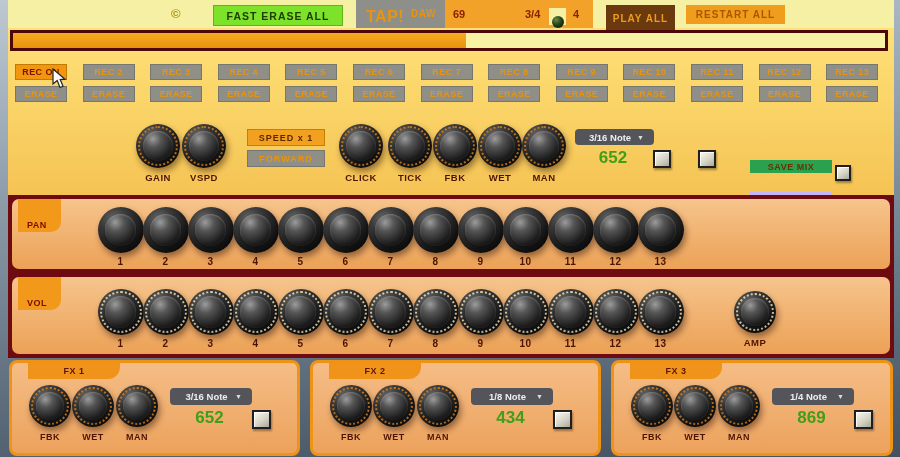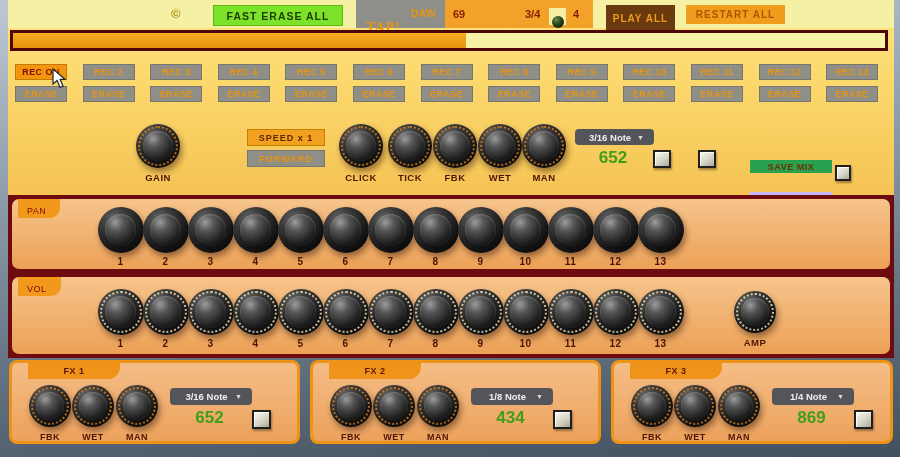--- a/index.html
+++ b/index.html
@@ -11,21 +11,21 @@
   .abs{position:absolute;}
   
   .main-yellow{position:absolute;left:8px;top:0;width:886px;height:195px;
     background:linear-gradient(180deg,#fde47e 0%,#fbd76b 45%,#f5c354 100%);}
   .topbar{position:absolute;left:8px;top:0;width:886px;height:28px;background:#f5f0a3;}
   .copyright{position:absolute;left:163px;top:6px;font-size:13px;font-weight:bold;color:#a8920f;}
   .btn{display:flex;align-items:center;justify-content:center;font-weight:bold;letter-spacing:1px;cursor:default;}
   .fast-erase{position:absolute;left:205px;top:5px;width:128px;height:19px;background:#7de32a;
     color:#223c00;font-size:10.5px;border:1px solid #62b512;}
   .graybox{position:absolute;left:348px;top:0;width:89px;height:28px;background:#8f8f89;}
-  .graybox .tap{position:absolute;left:10px;top:20px;font-size:14px;font-weight:bold;color:#e8940e;letter-spacing:.5px;font-family:Liberation Serif, serif;}
+  .graybox .tap{position:absolute;left:10px;top:8px;font-size:16px;font-weight:bold;color:#e8940e;letter-spacing:.5px;}
   .graybox .daw{position:absolute;left:55px;top:8px;font-size:10px;font-weight:bold;color:#e8940e;letter-spacing:.5px;}
   .orangebox{position:absolute;left:437px;top:0;width:148px;height:28px;background:#f3a229;}
   .orangebox span{position:absolute;top:8px;font-size:11px;font-weight:bold;color:#8b2000;}
   .orangebox .tempo{left:8px;}
   .orangebox .tsig{left:80px;}
   .orangebox .beats{left:128px;}
   .syncbox{position:absolute;left:104px;top:5px;width:17px;height:17px;background:#f5f0a3;
     display:flex;align-items:center;justify-content:center;}
   .ball{width:12px;height:12px;border-radius:50%;
     background:radial-gradient(circle at 35% 30%,#6a8a4a 0,#2c4a1c 40%,#081808 85%);}
@@ -72,28 +72,28 @@
     background:linear-gradient(145deg,#fafaf0 0%,#d6d5c6 55%,#a9a89a 100%);
     box-shadow:1px 2px 2px rgba(0,0,0,.35), inset 1px 1px 0 rgba(255,255,255,.8);}
   .mixbtn{position:absolute;left:750px;width:82px;height:13px;font-size:9px;letter-spacing:.5px;}
   .recmix{top:149px;background:#c4b5fd;color:#7c0e00;margin-top:43px;}
   .savemix{top:160px;background:#2aa14e;color:#6b3000;}
   
   .strip{position:absolute;left:8px;width:886px;background:#6e0b10;}
   .panel{position:absolute;left:4px;right:4px;top:4px;bottom:4px;border-radius:7px;
     background:linear-gradient(180deg,#f6c48c 0%,#eca156 100%);}
   .tab{position:absolute;left:6px;top:0;height:15px;background:#f2991c;border-radius:0 0 10px 0;
-    font-size:9px;font-weight:normal;color:#7a0c00;display:flex;align-items:center;
-    padding:4px 14px 0 9px;letter-spacing:.5px;}
+    font-size:9px;font-weight:bold;color:#7a0c00;display:flex;align-items:center;
+    padding:18px 14px 0 9px;letter-spacing:.5px;}
   .chanrow{position:absolute;left:86px;display:flex;}
   .chan{width:45px;display:flex;flex-direction:column;align-items:center;}
   .chan .klabel{font-size:10px;margin-top:3px;}
   .aux{position:absolute;left:713px;width:60px;}
   
-  .fxpanel{position:absolute;top:360px;height:84px;box-sizing:border-box;
+  .fxpanel{position:absolute;top:360px;height:96px;box-sizing:border-box;
     border:3px solid #ee9315;border-radius:8px;
     background:linear-gradient(180deg,#f5bd86 0%,#eca25c 100%);}
   .fxtab{position:absolute;left:16px;top:0;width:92px;height:16px;background:#f0931a;
     border-radius:0 0 12px 0;font-size:9px;font-weight:bold;color:#5c1404;
     display:flex;align-items:center;justify-content:center;letter-spacing:.5px;}
   .fxchan{position:absolute;top:22px;width:50px;display:flex;flex-direction:column;align-items:center;}
   .fxchan .klabel{font-size:9px;margin-top:5px;}
   .fx-dd{position:absolute;left:158px;top:25px;width:82px;height:17px;}
   .fx-val{position:absolute;left:160px;top:45px;width:75px;}
   .fx-sq{position:absolute;left:240px;top:47px;width:19px;height:19px;}
@@ -172,20 +172,24 @@
   <div class="gval master-val">652</div>
   <div class="sqbtn abs" style="left:653px;top:150px;"></div>
   <div class="sqbtn abs" style="left:698px;top:150px;"></div>
   <div class="btn mixbtn recmix">REC MIX</div>
   <div class="btn mixbtn savemix">SAVE MIX</div>
   <div class="sqbtn abs" style="left:835px;top:165px;width:16px;height:16px;"></div>
 <div class="kwrap mk" style="left:128px;top:124px;position:absolute;width:60px;">
       <div class="knob orange" style="width:44px;height:44px"></div>
       <div class="klabel">GAIN</div>
     </div>
+    <div class="kwrap mk" style="left:174px;top:124px;position:absolute;width:60px;">
+      <div class="knob orange" style="width:44px;height:44px"></div>
+      <div class="klabel">VSPD</div>
+    </div>
     <div class="kwrap mk" style="left:331px;top:124px;position:absolute;width:60px;">
       <div class="knob orange" style="width:44px;height:44px"></div>
       <div class="klabel">CLICK</div>
     </div>
     <div class="kwrap mk" style="left:380px;top:124px;position:absolute;width:60px;">
       <div class="knob orange" style="width:44px;height:44px"></div>
       <div class="klabel">TICK</div>
     </div>
     <div class="kwrap mk" style="left:425px;top:124px;position:absolute;width:60px;">
       <div class="knob orange" style="width:44px;height:44px"></div>

